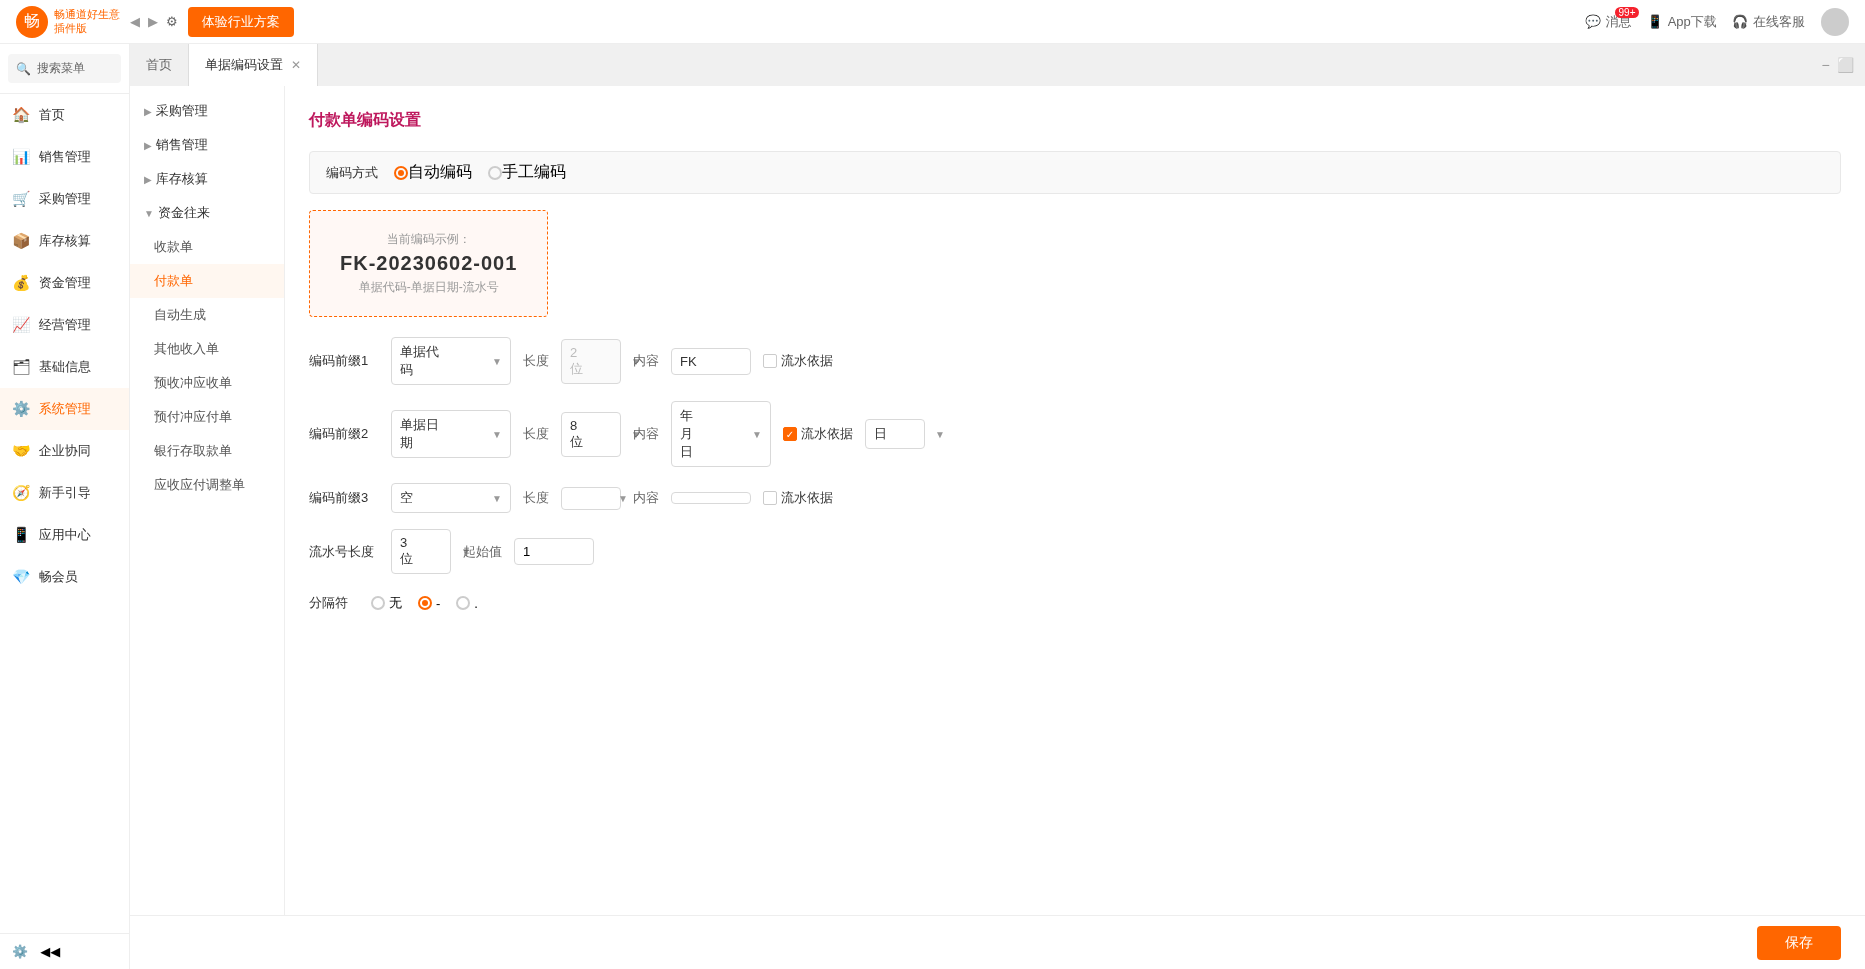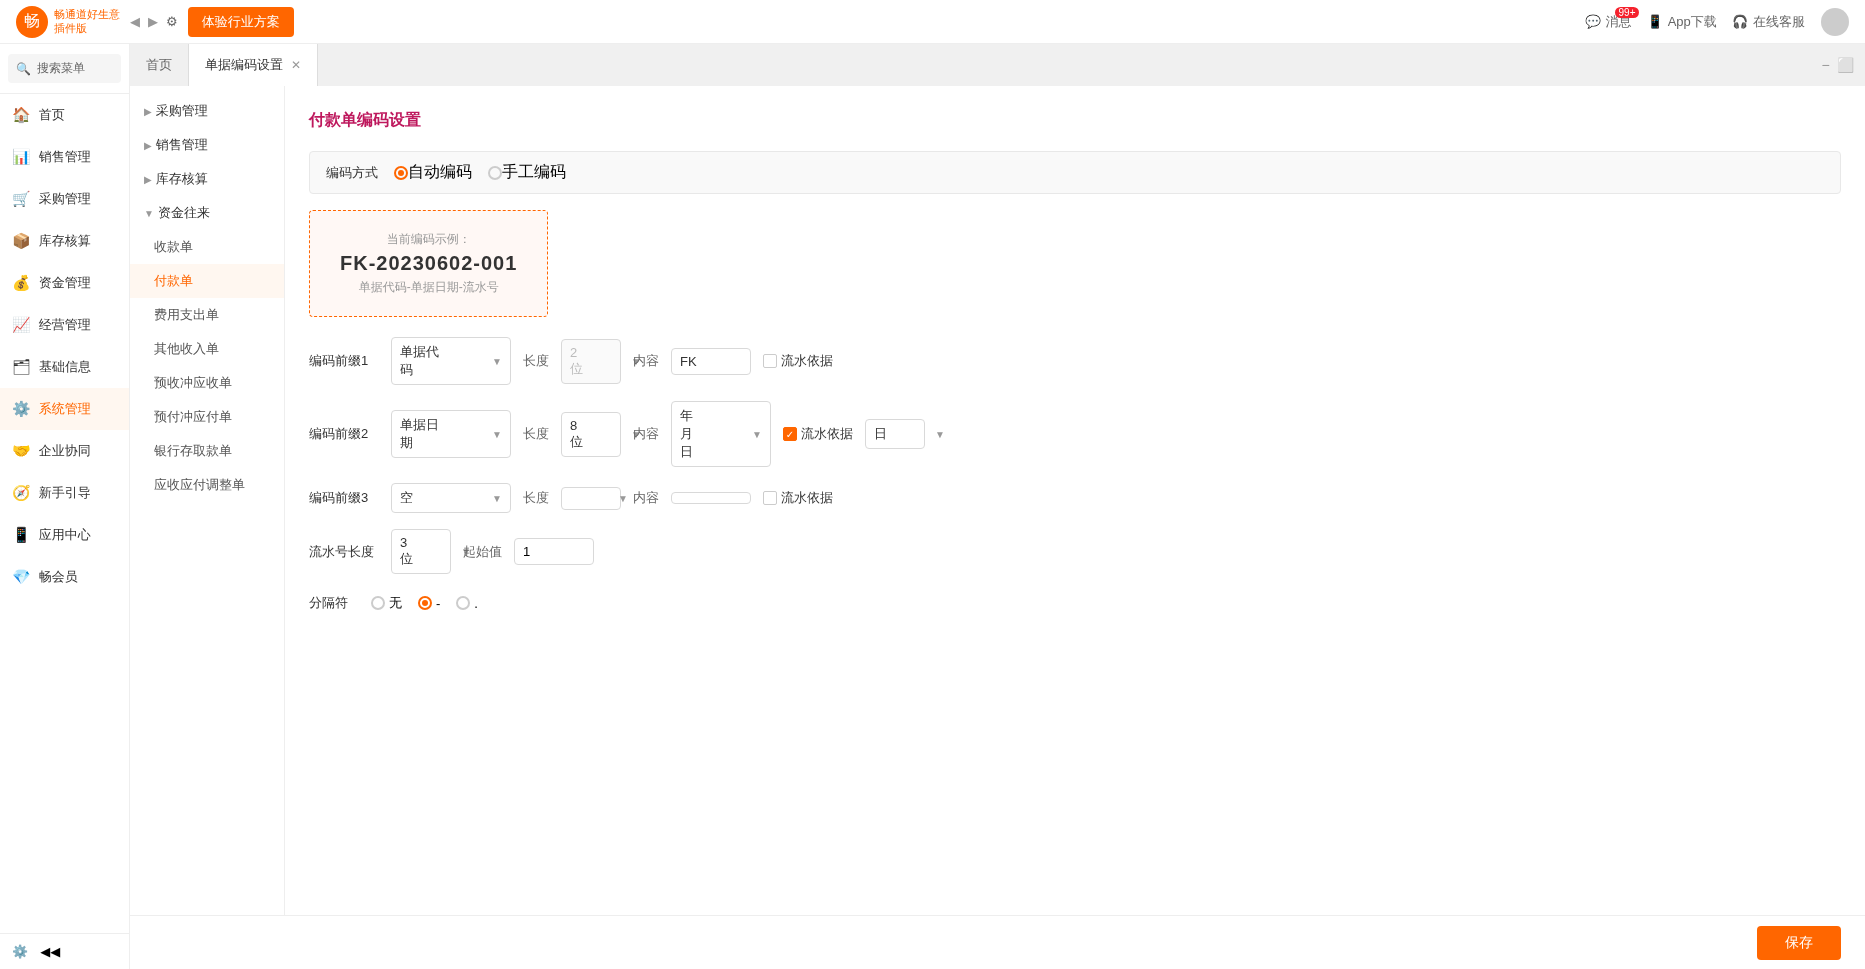--- a/index.html
+++ b/index.html
@@ -363,21 +363,21 @@
         <span class="arrow">▼</span>
         <span>资金往来</span>
       </div>
       <div class="sub-sidebar-item">
         <span>收款单</span>
       </div>
       <div class="sub-sidebar-item active">
         <span>付款单</span>
       </div>
       <div class="sub-sidebar-item">
-        <span>费用支出单</span>
+        <span>自动生成</span>
       </div>
       <div class="sub-sidebar-item">
         <span>其他收入单</span>
       </div>
       <div class="sub-sidebar-item">
         <span>预收冲应收单</span>
       </div>
       <div class="sub-sidebar-item">
         <span>预付冲应付单</span>
       </div>

